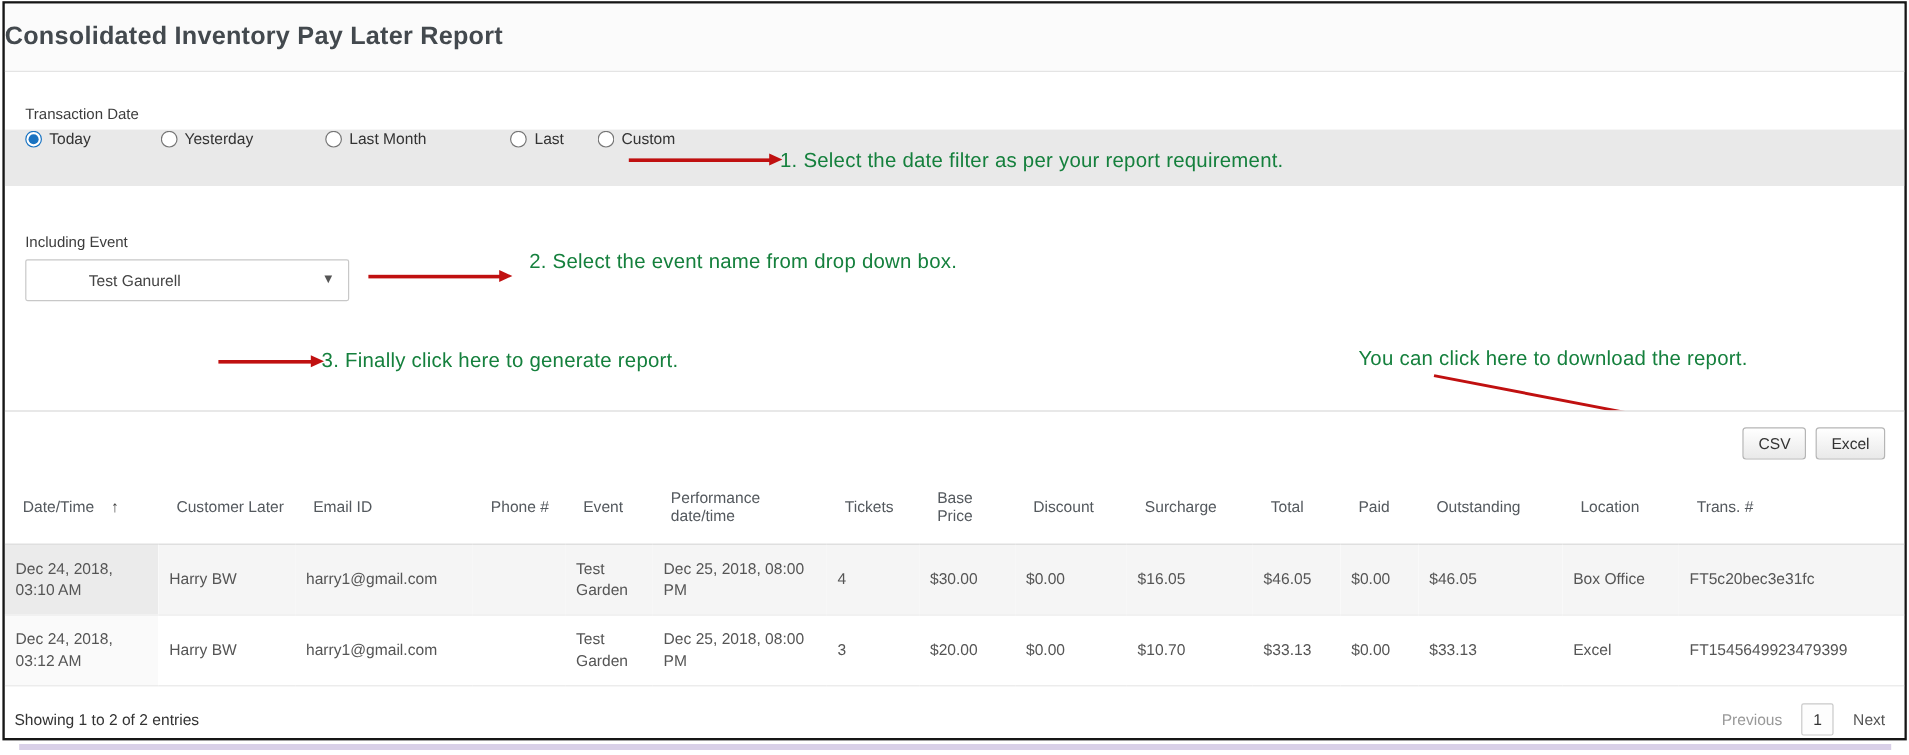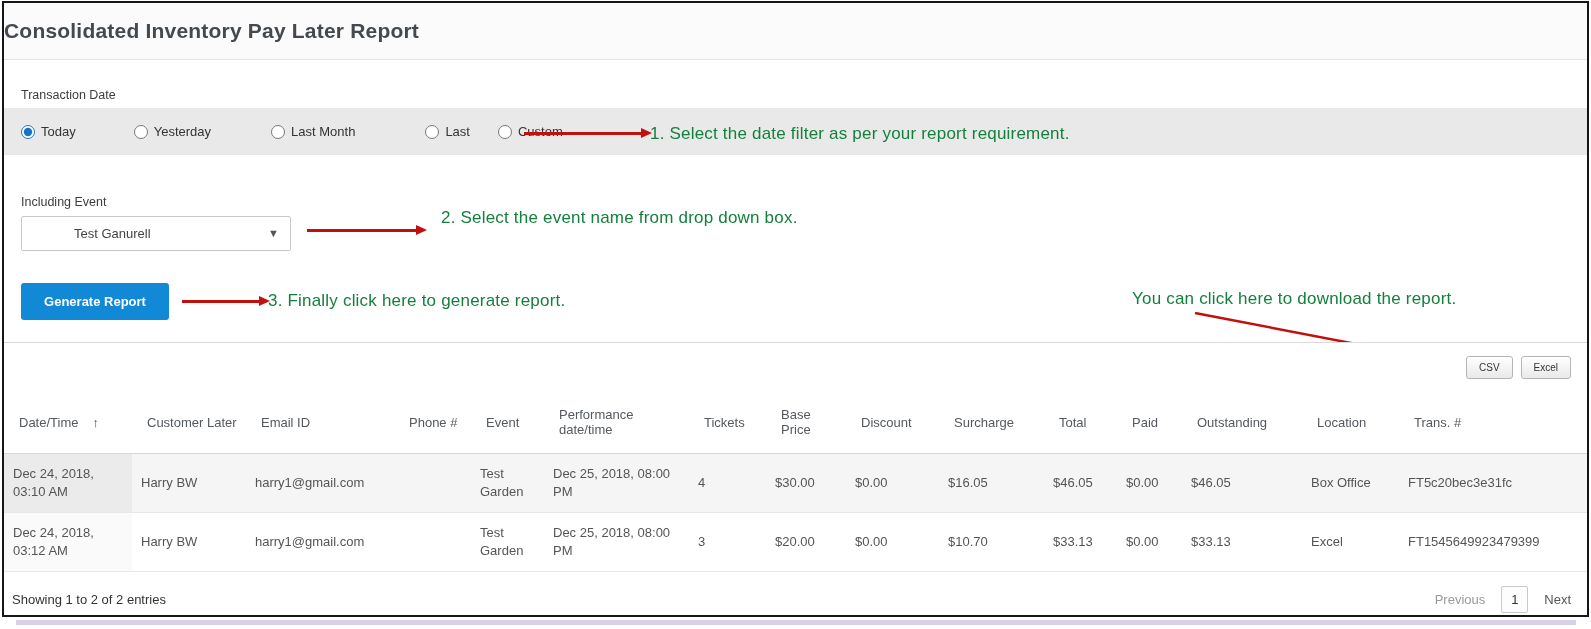--- a/index.html
+++ b/index.html
@@ -34,21 +34,21 @@
   }
   
   .field-label{
     position:absolute; font-size:12.5px; color:#3c3c3c;
   }
   .lbl-txdate{ left:17px; top:85px; }
   .lbl-event{ left:17px; top:192px; }
   
   .radio-strip{
     position:absolute; left:0; right:0; top:105px; height:47px;
-    background:#e9e9e9; display:flex; align-items:center; padding-left:17px;
+    background:#e9e9e9; display:flex; align-items:flex-start; padding-left:17px;
   }
   .radio-strip label{
     display:flex; align-items:center; gap:6px;
     font-size:13px; color:#333; cursor:pointer; margin-right:58px;
   }
   .radio-strip label:nth-child(2){margin-right:60px;}
   .radio-strip label:nth-child(3){margin-right:70px;}
   .radio-strip label:nth-child(4){margin-right:28px;}
   .radio-strip input{ accent-color:#1a73c1; width:14px; height:14px; }
   
@@ -97,21 +97,21 @@
   .table-section{
     position:absolute; left:0; right:0; top:339px; bottom:0;
     border-top:1px solid #d9d9d9; background:#fff;
   }
   .toolbar{ position:relative; height:48px; }
   .export-buttons{
     position:absolute; right:16px; top:13px; display:flex; gap:8px;
   }
   .export-buttons button{
     font-family:"Liberation Sans",sans-serif;
-    font-size:10px; color:#333; padding:5px 12px;
+    font-size:13px; color:#333; padding:5px 12px;
     border:1px solid #b5b5b5; border-radius:3px;
     background:linear-gradient(#ffffff,#e9e9e9); cursor:pointer;
   }
   table{
     width:100%; border-collapse:collapse; table-layout:fixed;
   }
   th,td{
     font-size:13px; color:#555; text-align:left;
     padding:10px 9px; vertical-align:middle; overflow:hidden;
   }
@@ -186,21 +186,20 @@
   <div class="field-label lbl-event">Including Event</div>
 
   <div class="dropdown">
     <div class="val">Test Ganurell</div>
     <span class="caret">▼</span>
   </div>
 
   <div class="h-arrow arrow2"></div>
   <div class="annotation ann2">2. Select the event name from drop down box.</div>
 
-  <button class="btn-generate">Generate Report</button>
 
   <div class="h-arrow arrow3"></div>
   <div class="annotation ann3">3. Finally click here to generate report.</div>
 
   <div class="annotation ann-dl">You can click here to download the report.</div>
   <svg class="diag-arrow" width="258" height="64">
     <defs>
       <marker id="ah" markerWidth="10" markerHeight="8" refX="8" refY="3" orient="auto">
         <path d="M0,0 L9,3 L0,6 Z" fill="#c01010"></path>
       </marker>

